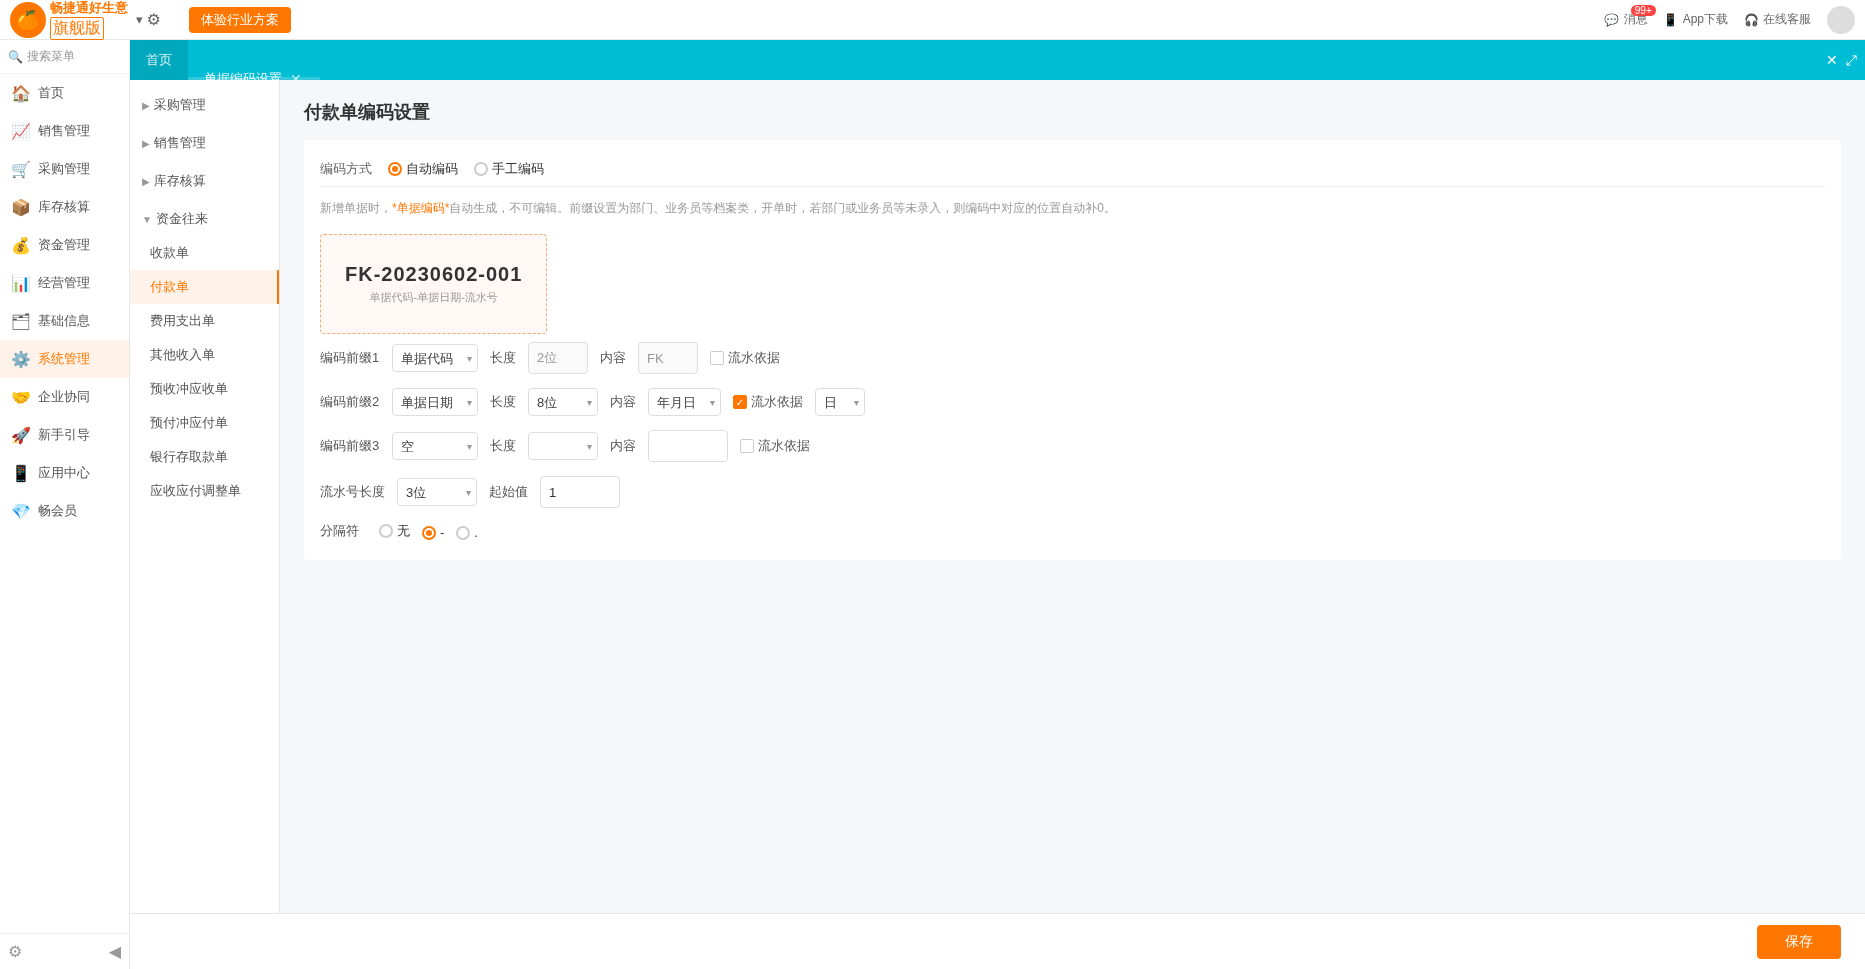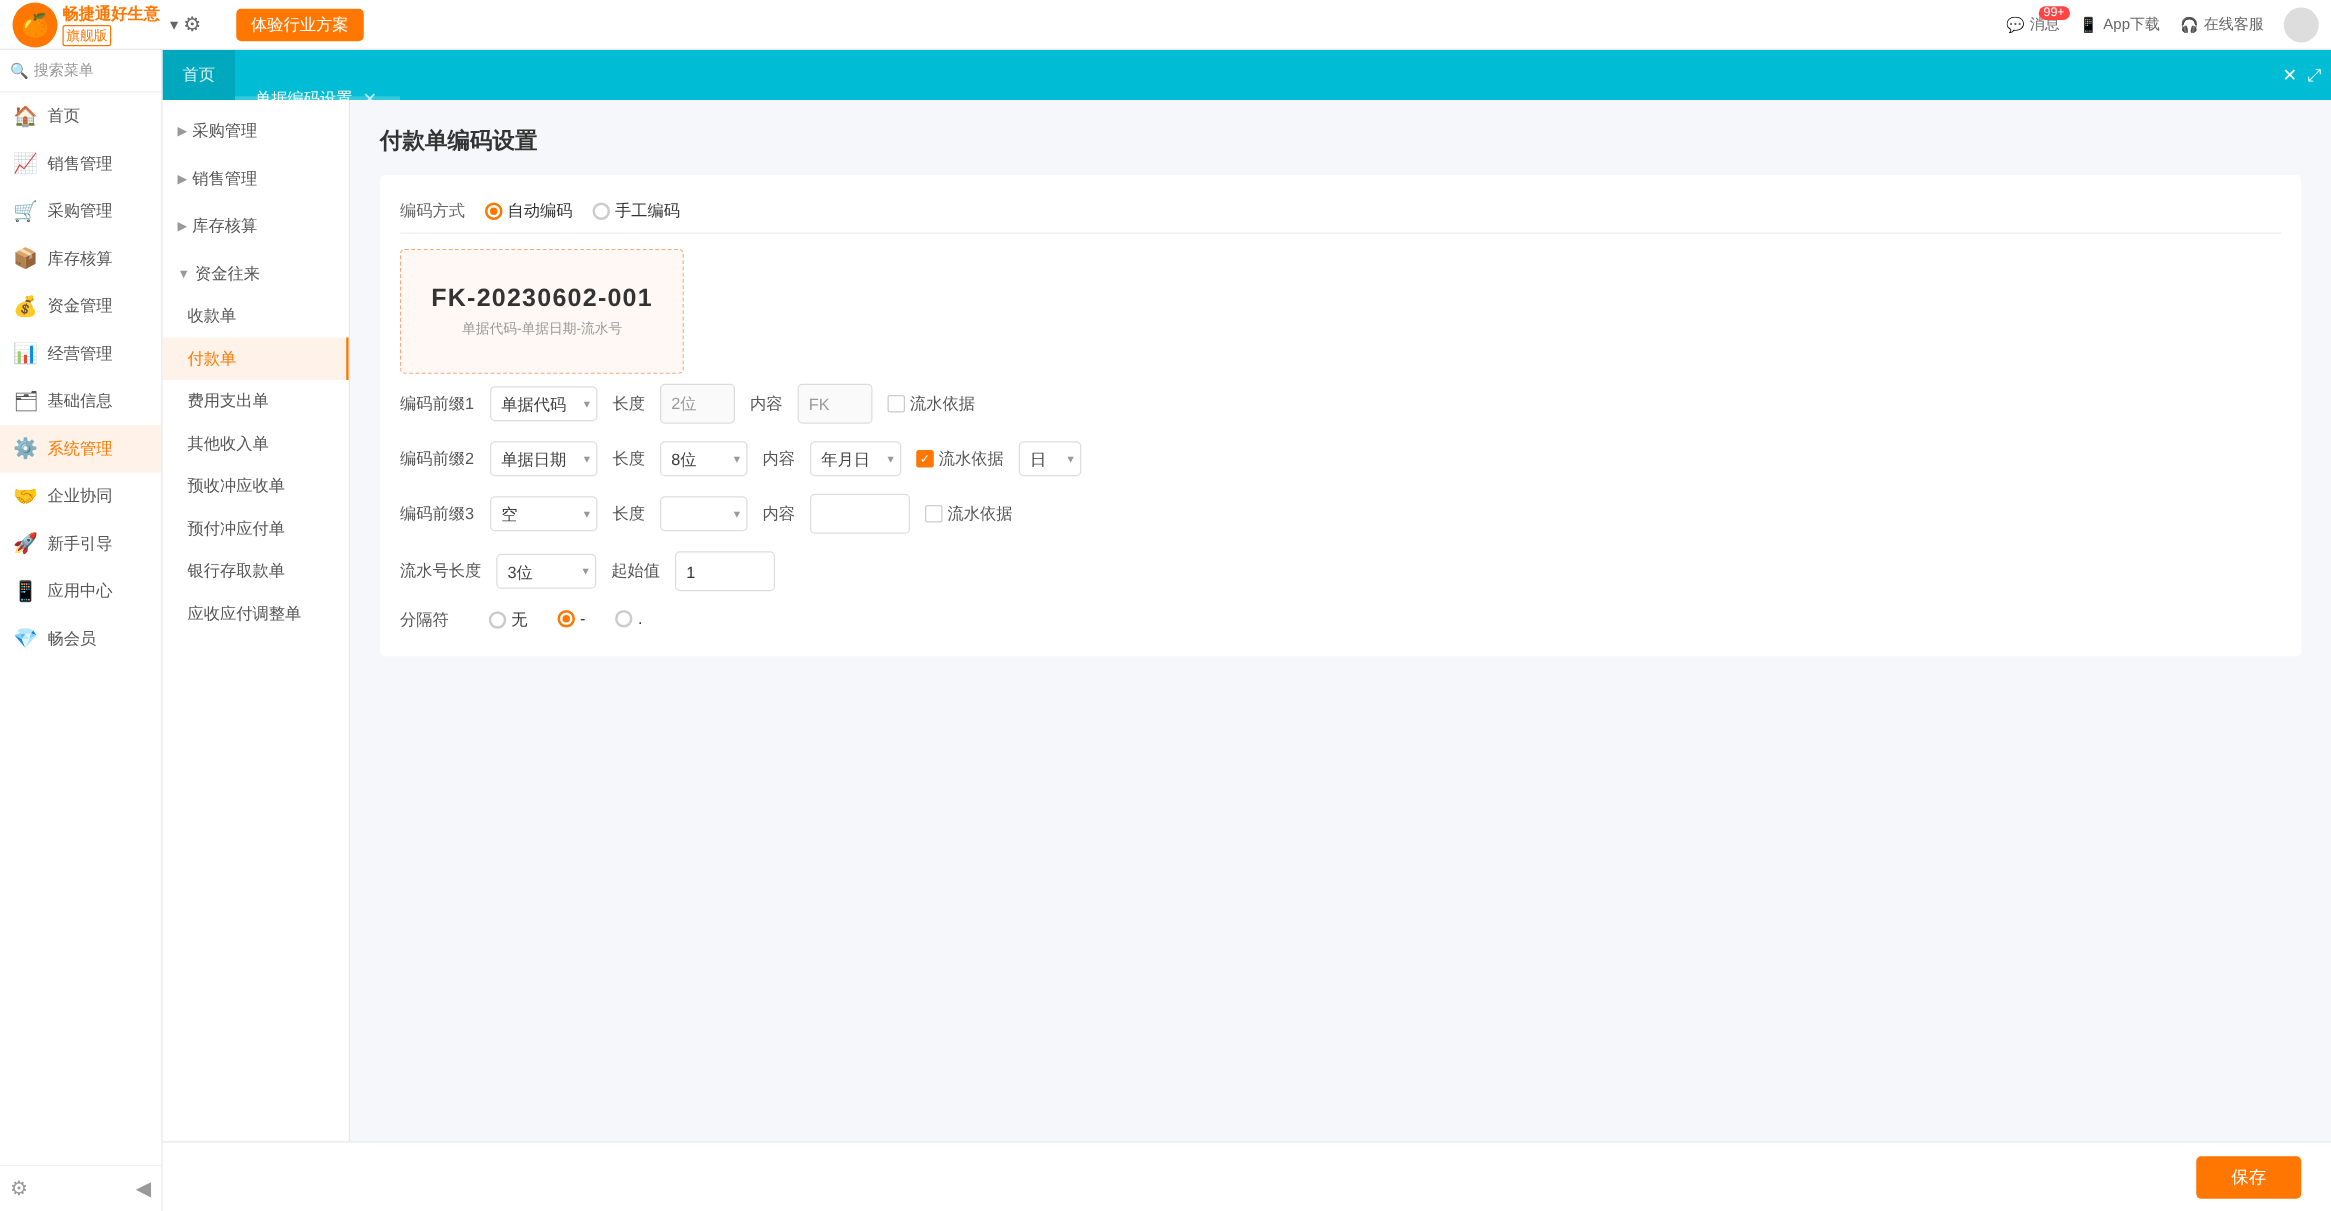--- a/index.html
+++ b/index.html
@@ -137,21 +137,21 @@
     .form-input {
       border: 1px solid #ddd; border-radius: 4px; padding: 4px 8px; font-size: 13px;
       background: #fff; color: #333; height: 32px; min-width: 60px;
     }
     .form-input.readonly { background: #fafafa; color: #999; }
     .form-content-label { font-size: 13px; color: #555; }
     .flowing-checkbox { display: flex; align-items: center; gap: 4px; font-size: 13px; color: #555; }
     .flowing-checkbox .checkbox-box.checked { background: #ff7700; border-color: #ff7700; }
 
     
-    .separator-row { display: flex; align-items: flex-start; gap: 24px; margin-top: 12px; }
+    .separator-row { display: flex; align-items: flex-end; gap: 12px; margin-top: 12px; }
     .separator-label { font-size: 13px; color: #555; }
 
     
     .bottom-bar {
       height: 56px;
       background: #fff;
       border-top: 1px solid #e8e8e8;
       display: flex;
       align-items: center;
       justify-content: flex-end;
@@ -177,21 +177,21 @@
   </style>
 </head>
 <body>
 
 <div class="topbar">
   <div class="topbar-left">
     <div class="topbar-logo">
       <div class="logo-icon">🍊</div>
       <div>
         <div style="font-size:13px;color:#ff7700;font-weight:bold;">畅捷通好生意</div>
-        <div style="font-size:11px;color:#ff7700;border:1px solid #ff7700;border-radius:2px;padding:0 2px;display:inline-block;">旗舰版</div>
+        <div style="font-size:16px;color:#ff7700;border:1px solid #ff7700;border-radius:2px;padding:0 2px;display:inline-block;">旗舰版</div>
       </div>
     </div>
     <div class="topbar-nav">
       <button class="topbar-dropdown">▾</button>
       <button class="topbar-settings">⚙</button>
     </div>
     <button class="topbar-trial-btn">体验行业方案</button>
   </div>
   <div class="topbar-right">
     <div class="topbar-right-item">
@@ -338,20 +338,23 @@
                 <span class="radio-circle checked"></span>
                 <span>自动编码</span>
               </label>
               <label class="radio-item">
                 <span class="radio-circle"></span>
                 <span>手工编码</span>
               </label>
             </div>
           </div>
 
+          <div class="hint-text">
+            新增单据时，<em>*单据编码*</em>自动生成，不可编辑。前缀设置为部门、业务员等档案类，开单时，若部门或业务员等未录入，则编码中对应的位置自动补0。
+          </div>
 
           
           <div class="code-preview">
             <div class="code-preview-main">FK-20230602-001</div>
             <div class="code-preview-sub">单据代码-单据日期-流水号</div>
           </div>
 
           
 
           

